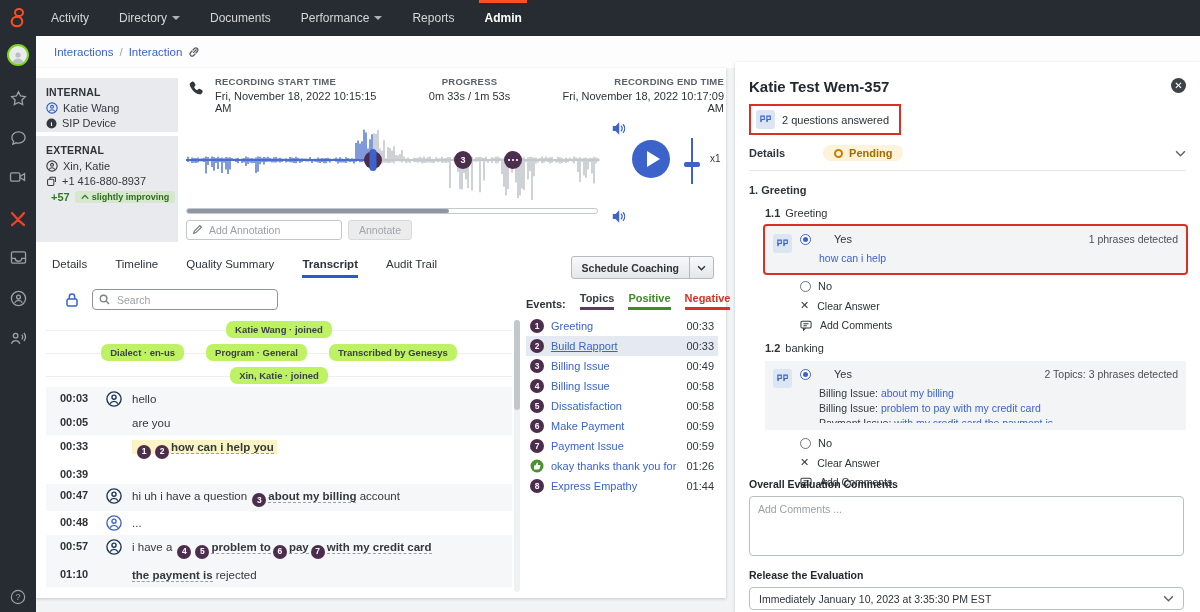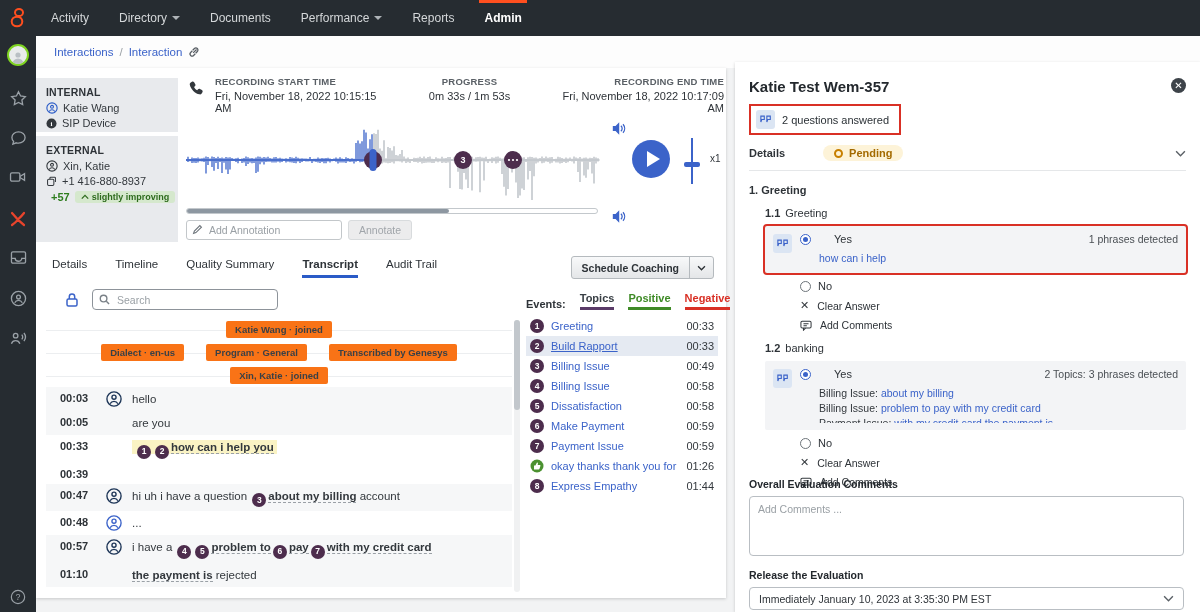--- a/index.html
+++ b/index.html
@@ -82,21 +82,21 @@
               border-radius:4px; background:#fff; display:flex; align-items:center; padding:0 6px; gap:5px; color:#7a8187; }
   .t-search input { border:none; outline:none; flex:1; font-size:10.5px; font-family:"Liberation Sans",sans-serif; background:transparent; }
   .ev-head { position:absolute; left:490px; top:224px; display:flex; gap:14px; font-size:11px; font-weight:bold; align-items:flex-end; }
   .ev-filter { padding-bottom:3px; border-bottom:3px solid transparent; cursor:pointer; }
   
   .tlist { position:absolute; left:10px; top:250px; width:466px; height:278px; overflow:hidden; }
   .tscroll { position:absolute; left:478px; top:252px; width:6px; height:272px; background:#f0f1f2; border-radius:3px; }
   .tscroll .thumb { position:absolute; top:0; left:0; width:6px; height:90px; background:#c2c7cc; border-radius:3px; }
   .chiprow { position:relative; text-align:center; height:20px; margin-top:3px; }
   .chiprow::before { content:""; position:absolute; left:0; right:0; top:9px; height:1px; background:#eceef0; }
-  .chip { position:relative; display:inline-block; background:#f97316; border-radius:2px; padding:3px 9px;
+  .chip { position:relative; display:inline-block; background:#bef264; border-radius:7px; padding:3px 9px;
           font-size:9.5px; font-weight:bold; color:#3a4046; margin:0 11px; }
   .trow { display:flex; align-items:flex-start; padding:5px 0 4px 0; }
   .trow.shaded { background:#f6f7f8; }
   .t-time { width:50px; padding-left:14px; font-weight:bold; font-size:11px; color:#2e3338; flex:none; }
   .t-ico { width:36px; flex:none; display:flex; justify-content:center; margin-top:-1px; }
   .t-text { flex:1; color:#33383d; line-height:15px; }
   .mk { display:inline-flex; width:14px; height:14px; border-radius:50%; background:#4d2d4d; color:#fff;
         font-size:8.5px; font-weight:bold; align-items:center; justify-content:center; margin:0 2px; vertical-align:-3px; }
   .hl { background:#faf3c4; padding:1px 3px; }
   .tt-u { font-weight:bold; border-bottom:1px dashed #9aa0a6; }

